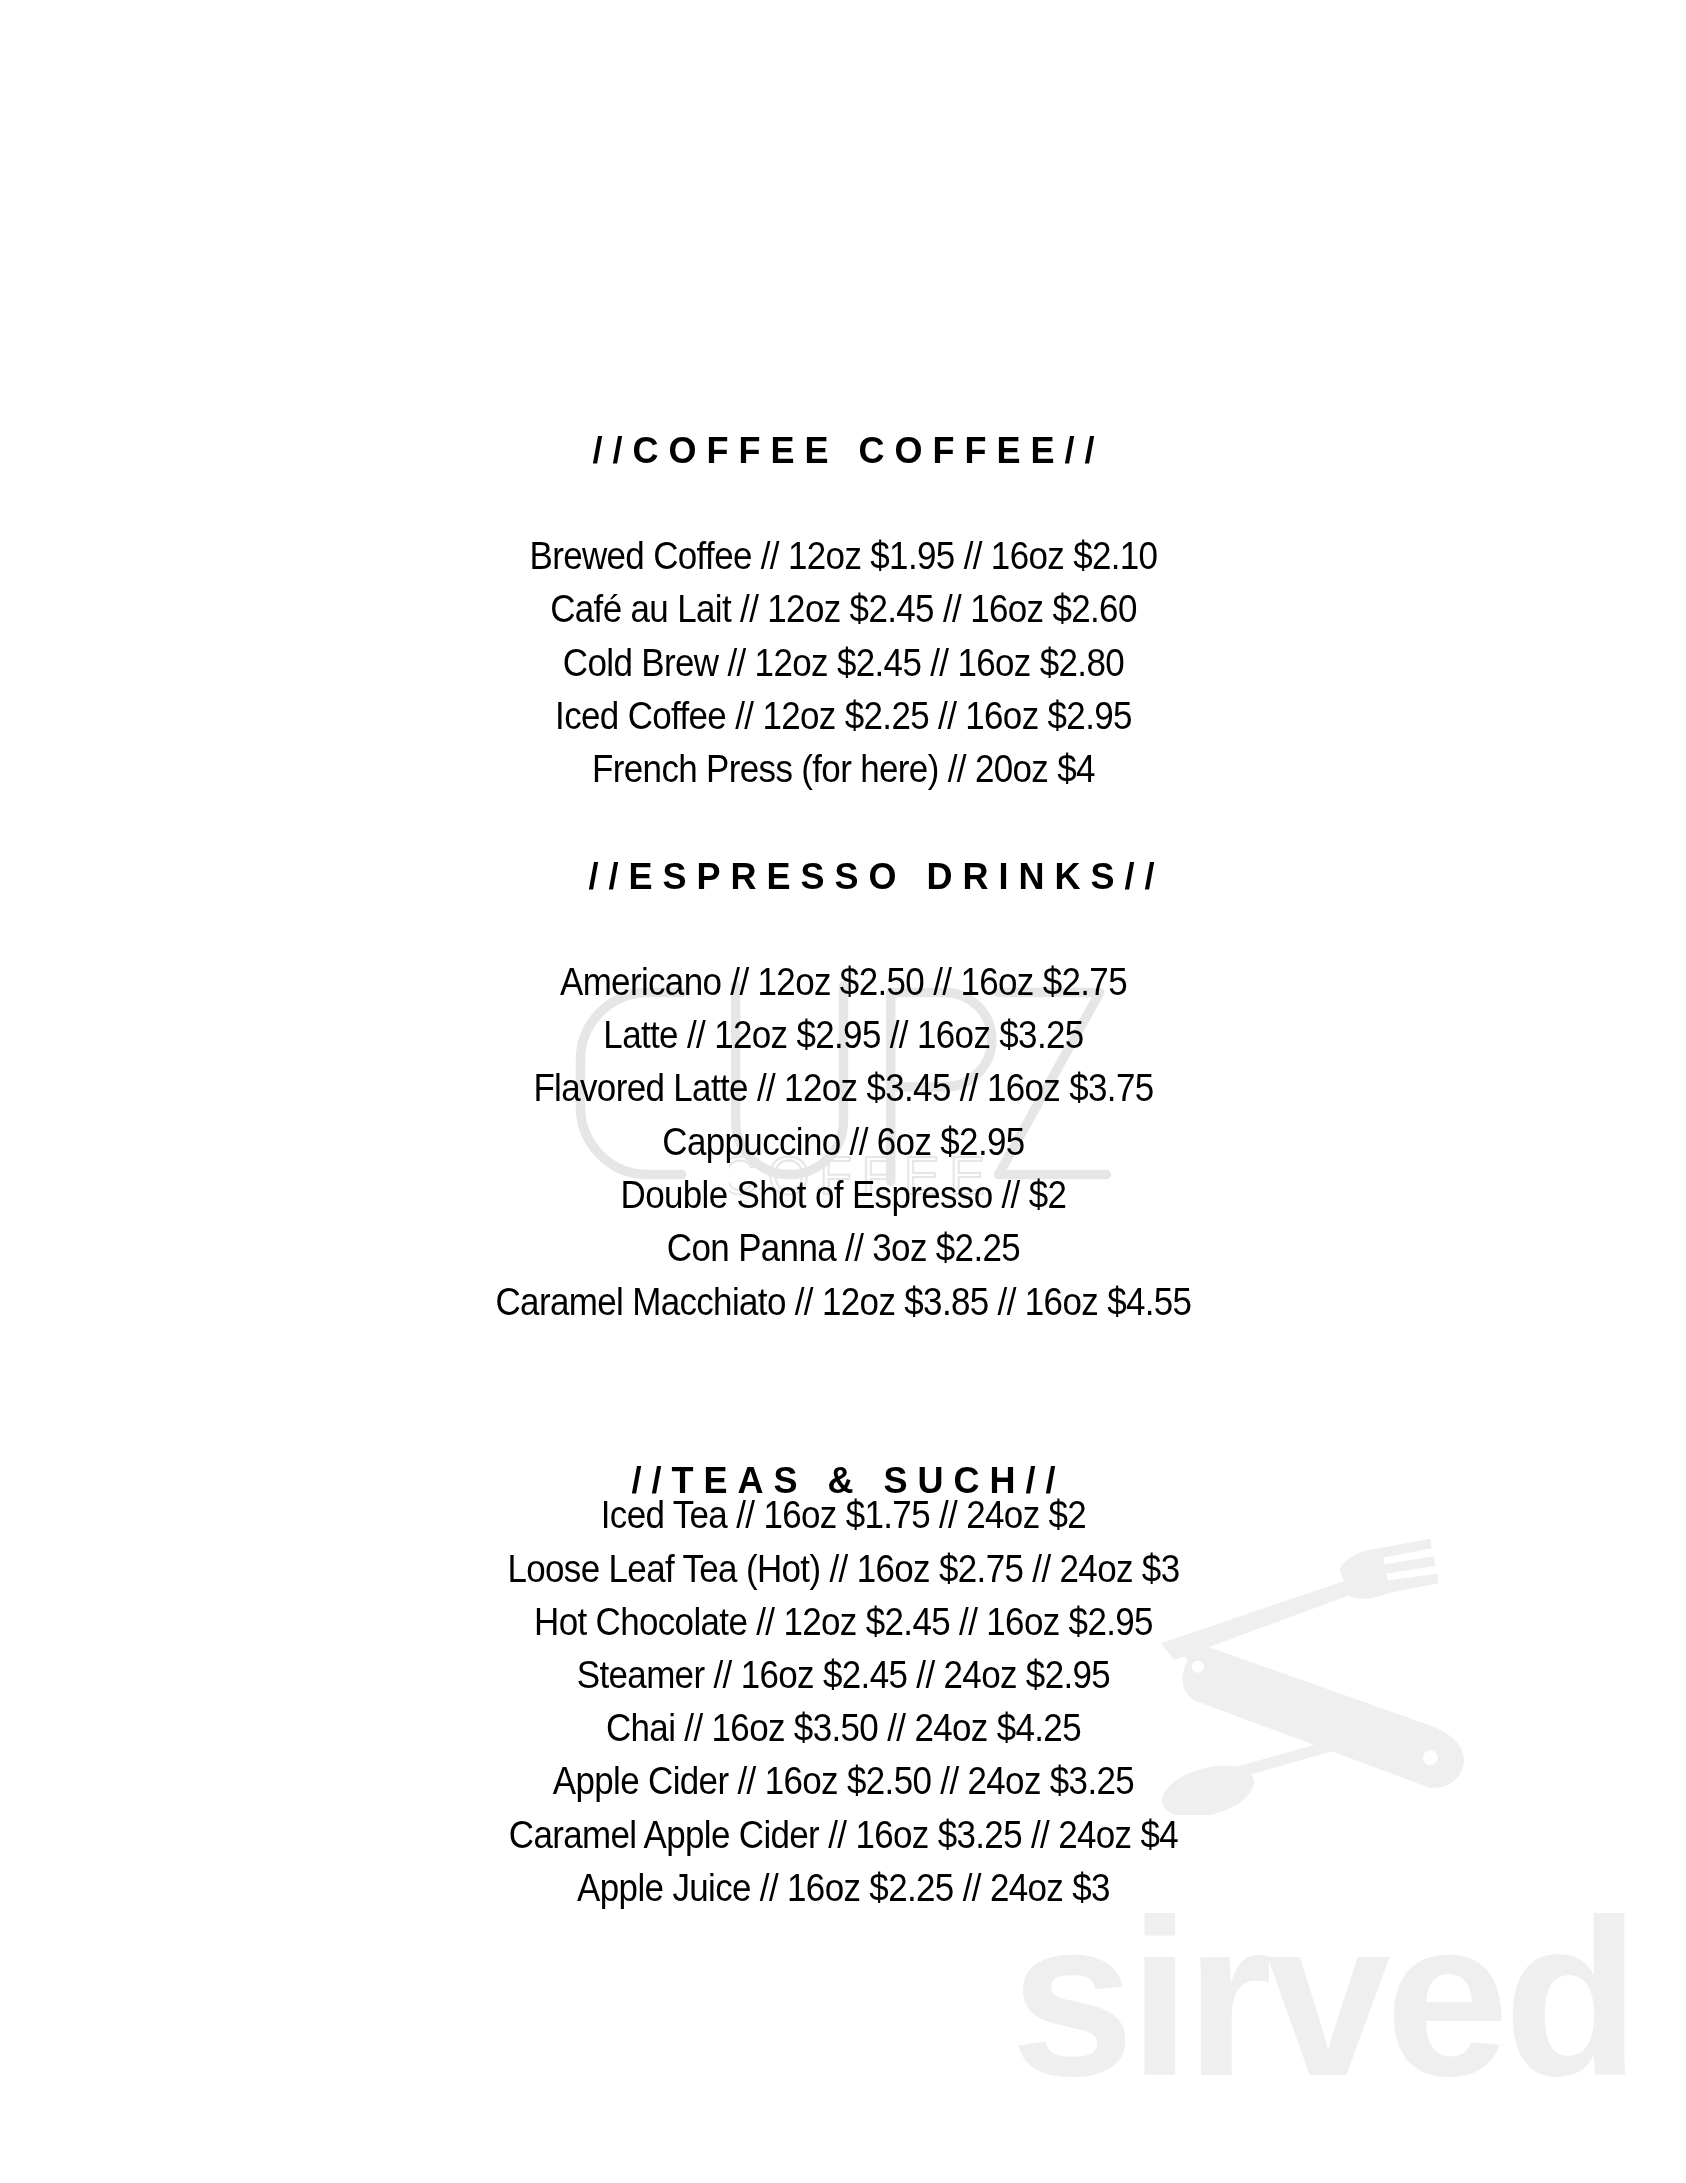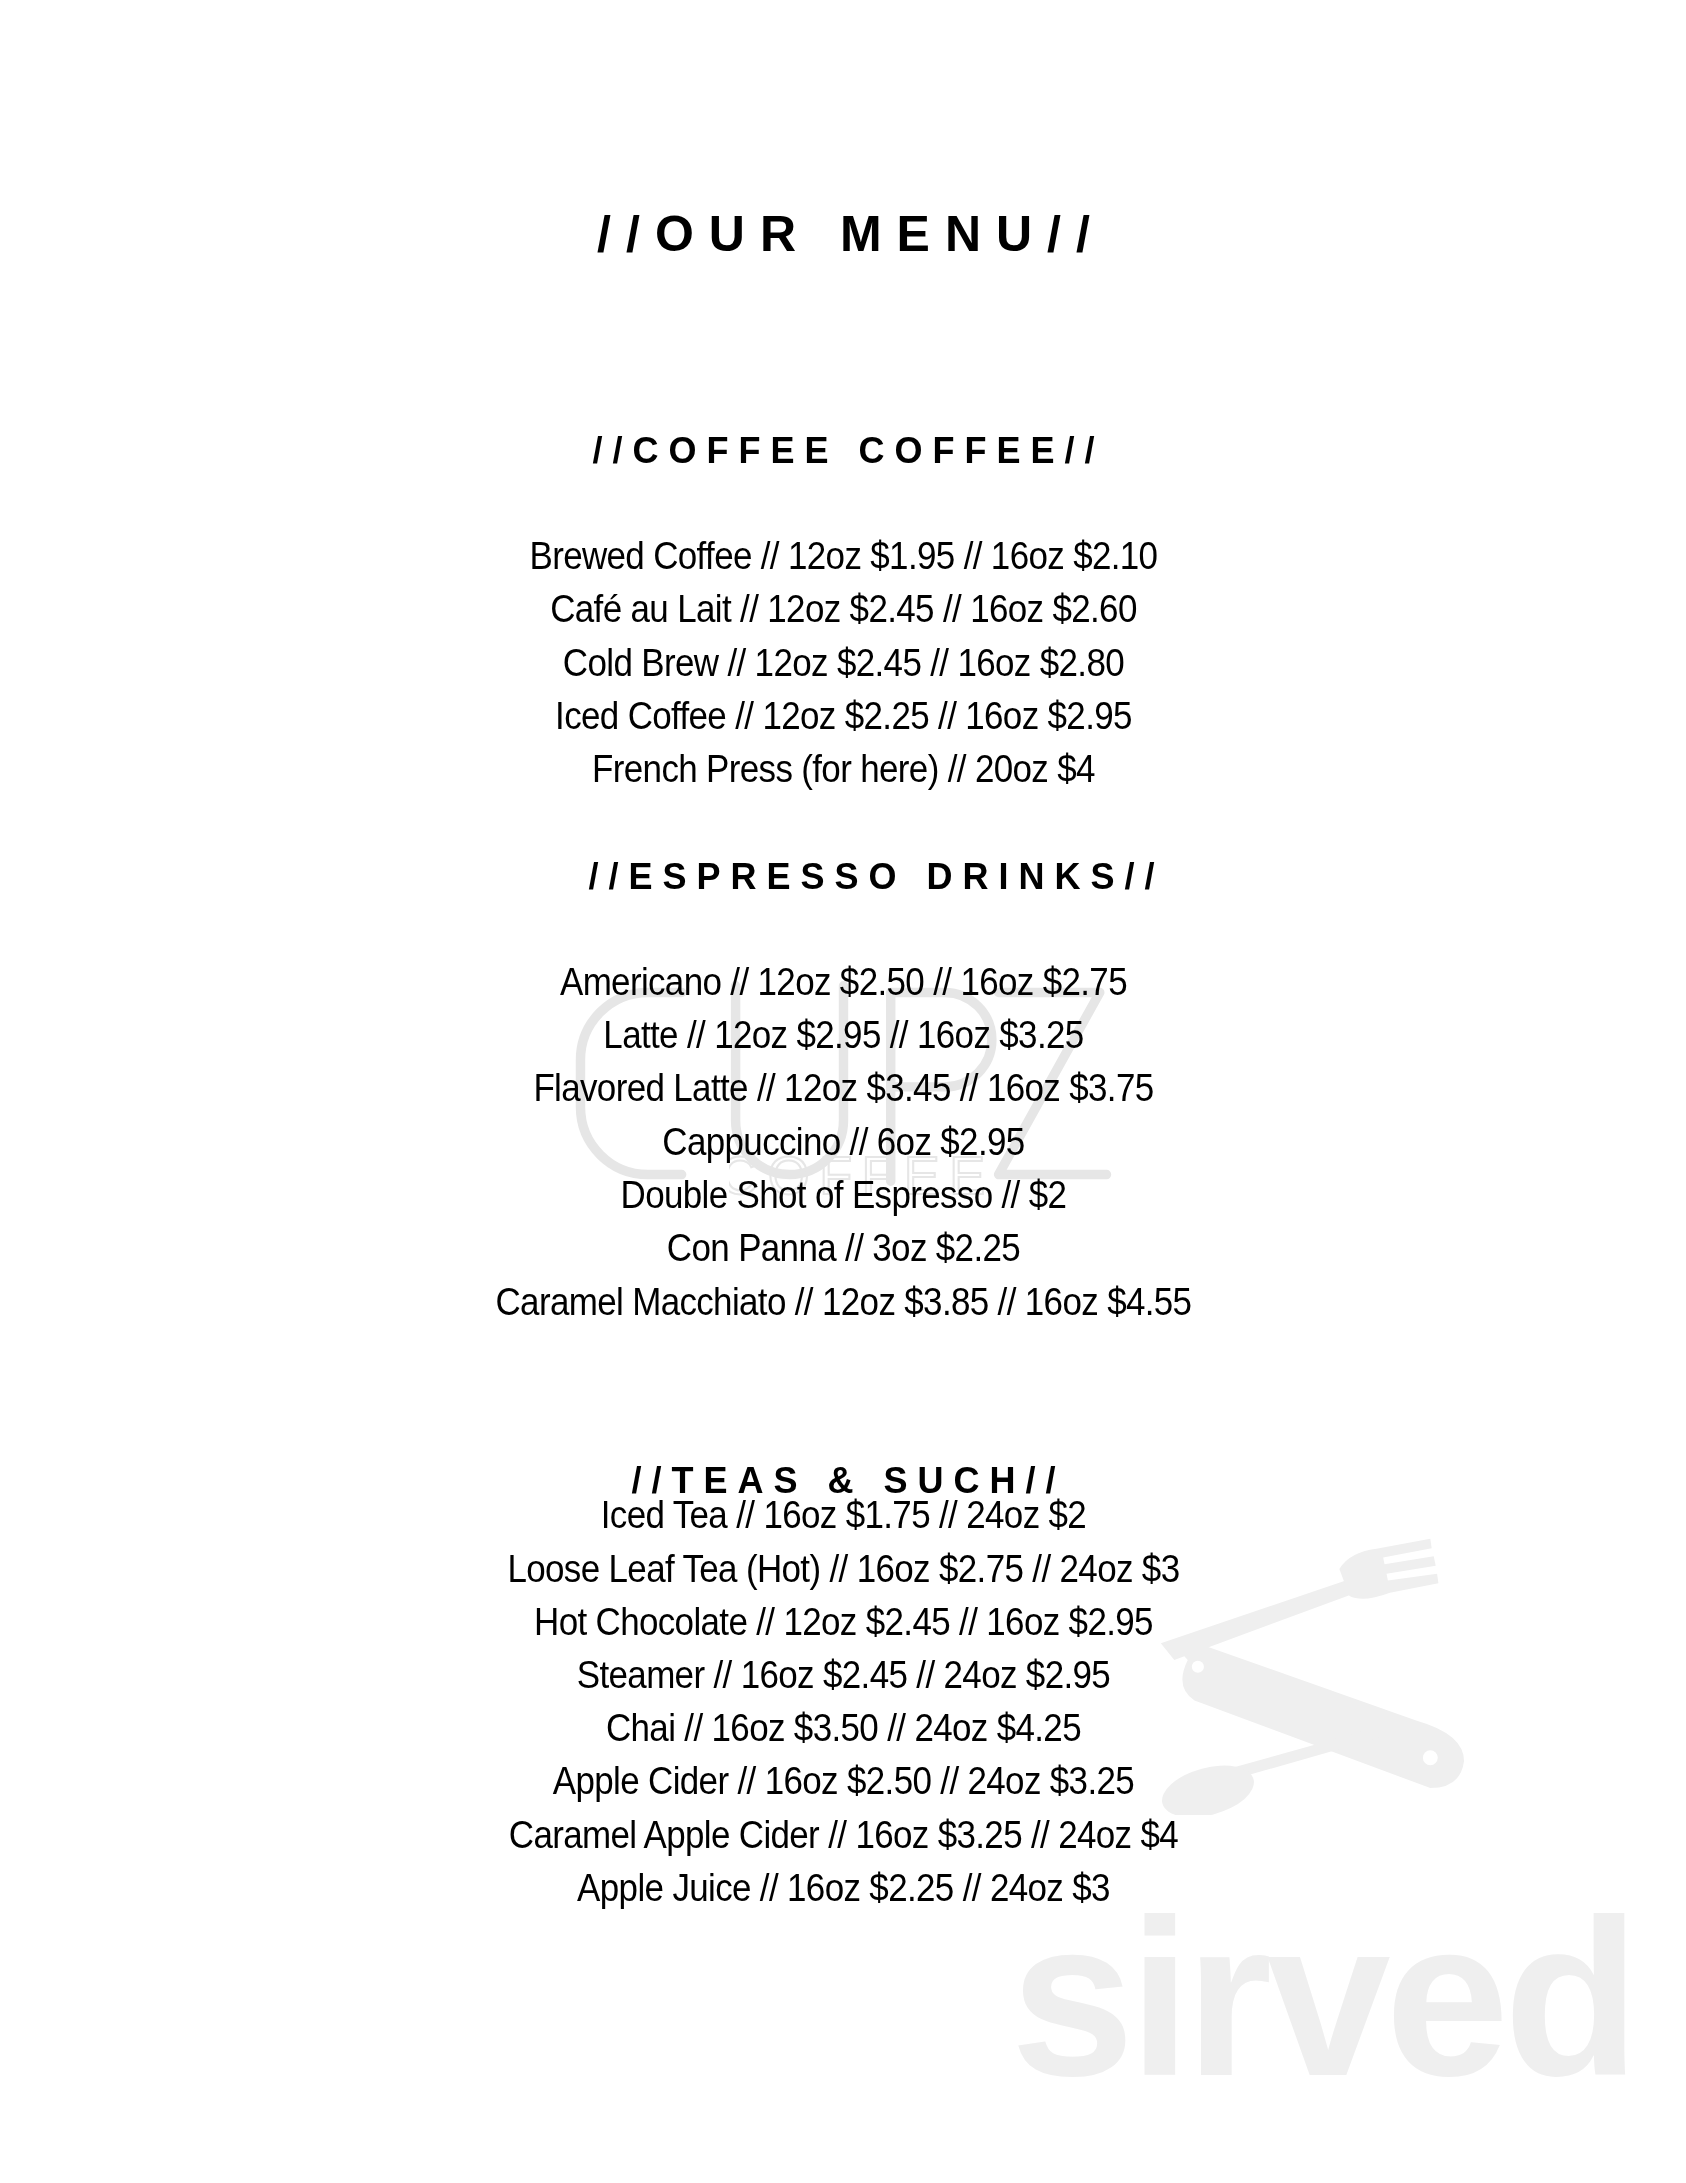--- a/index.html
+++ b/index.html
@@ -126,21 +126,20 @@
     <g fill="#ffffff">
       <circle cx="420" cy="335" r="11"></circle>
       <circle cx="75" cy="200" r="9"></circle>
     </g>
   </svg>
 
   <svg class="wm-sirved-text" viewBox="0 0 1000 280">
     <text x="500" y="255" text-anchor="middle" font-family="Liberation Sans, sans-serif" font-weight="bold" font-size="330" letter-spacing="-8" fill="#efefef">sirved</text>
   </svg>
 
-  <div class="title" style="top:204px;">//OUR MENU//</div>
 
   <div class="section-title" style="top:427px;">//COFFEE COFFEE//</div>
   <div class="item" style="top:533px;">Brewed Coffee // 12oz $1.95 // 16oz $2.10</div>
   <div class="item" style="top:586px;">Café au Lait // 12oz $2.45 // 16oz $2.60</div>
   <div class="item" style="top:640px;">Cold Brew // 12oz $2.45 // 16oz $2.80</div>
   <div class="item" style="top:693px;">Iced Coffee // 12oz $2.25 // 16oz $2.95</div>
   <div class="item" style="top:746px;">French Press (for here) // 20oz $4</div>
 
   <div class="section-title" style="top:853px;padding-left:28px;">//ESPRESSO DRINKS//</div>
   <div class="item" style="top:959px;">Americano // 12oz $2.50 // 16oz $2.75</div>

